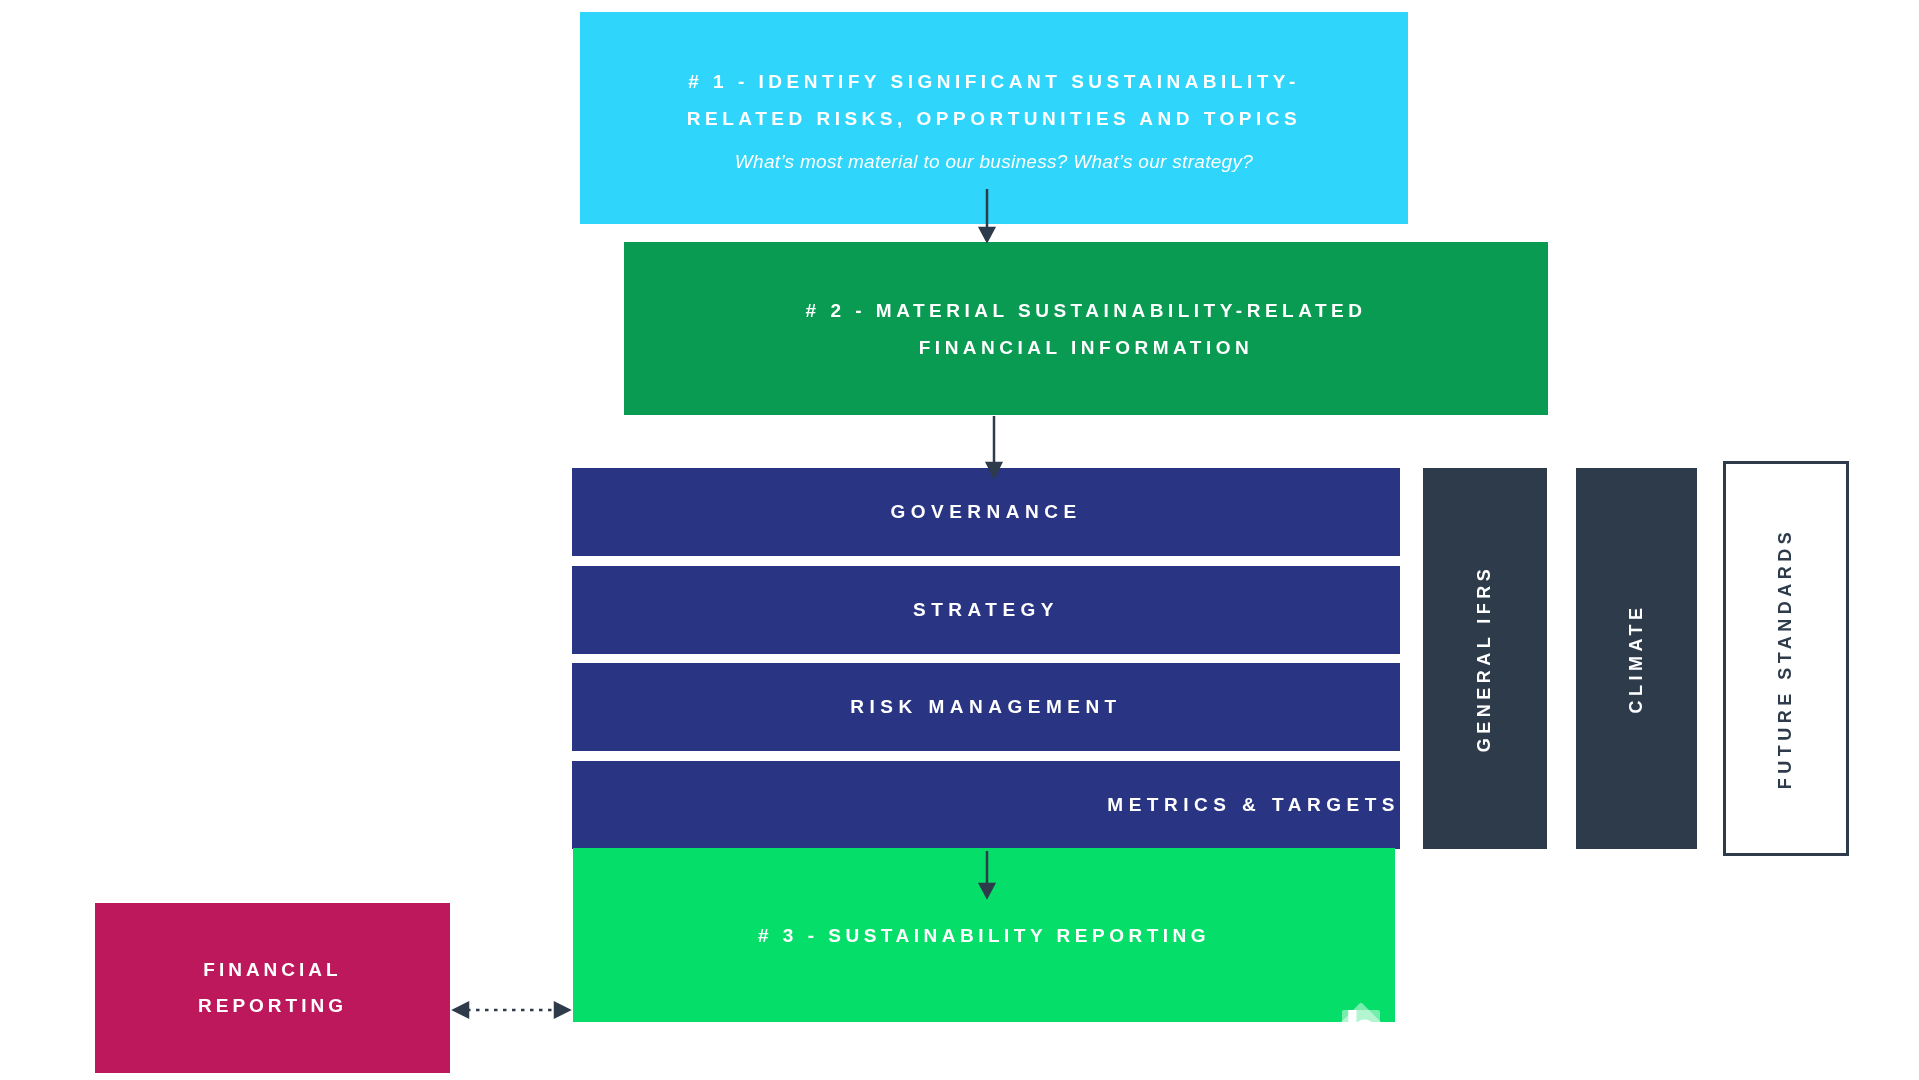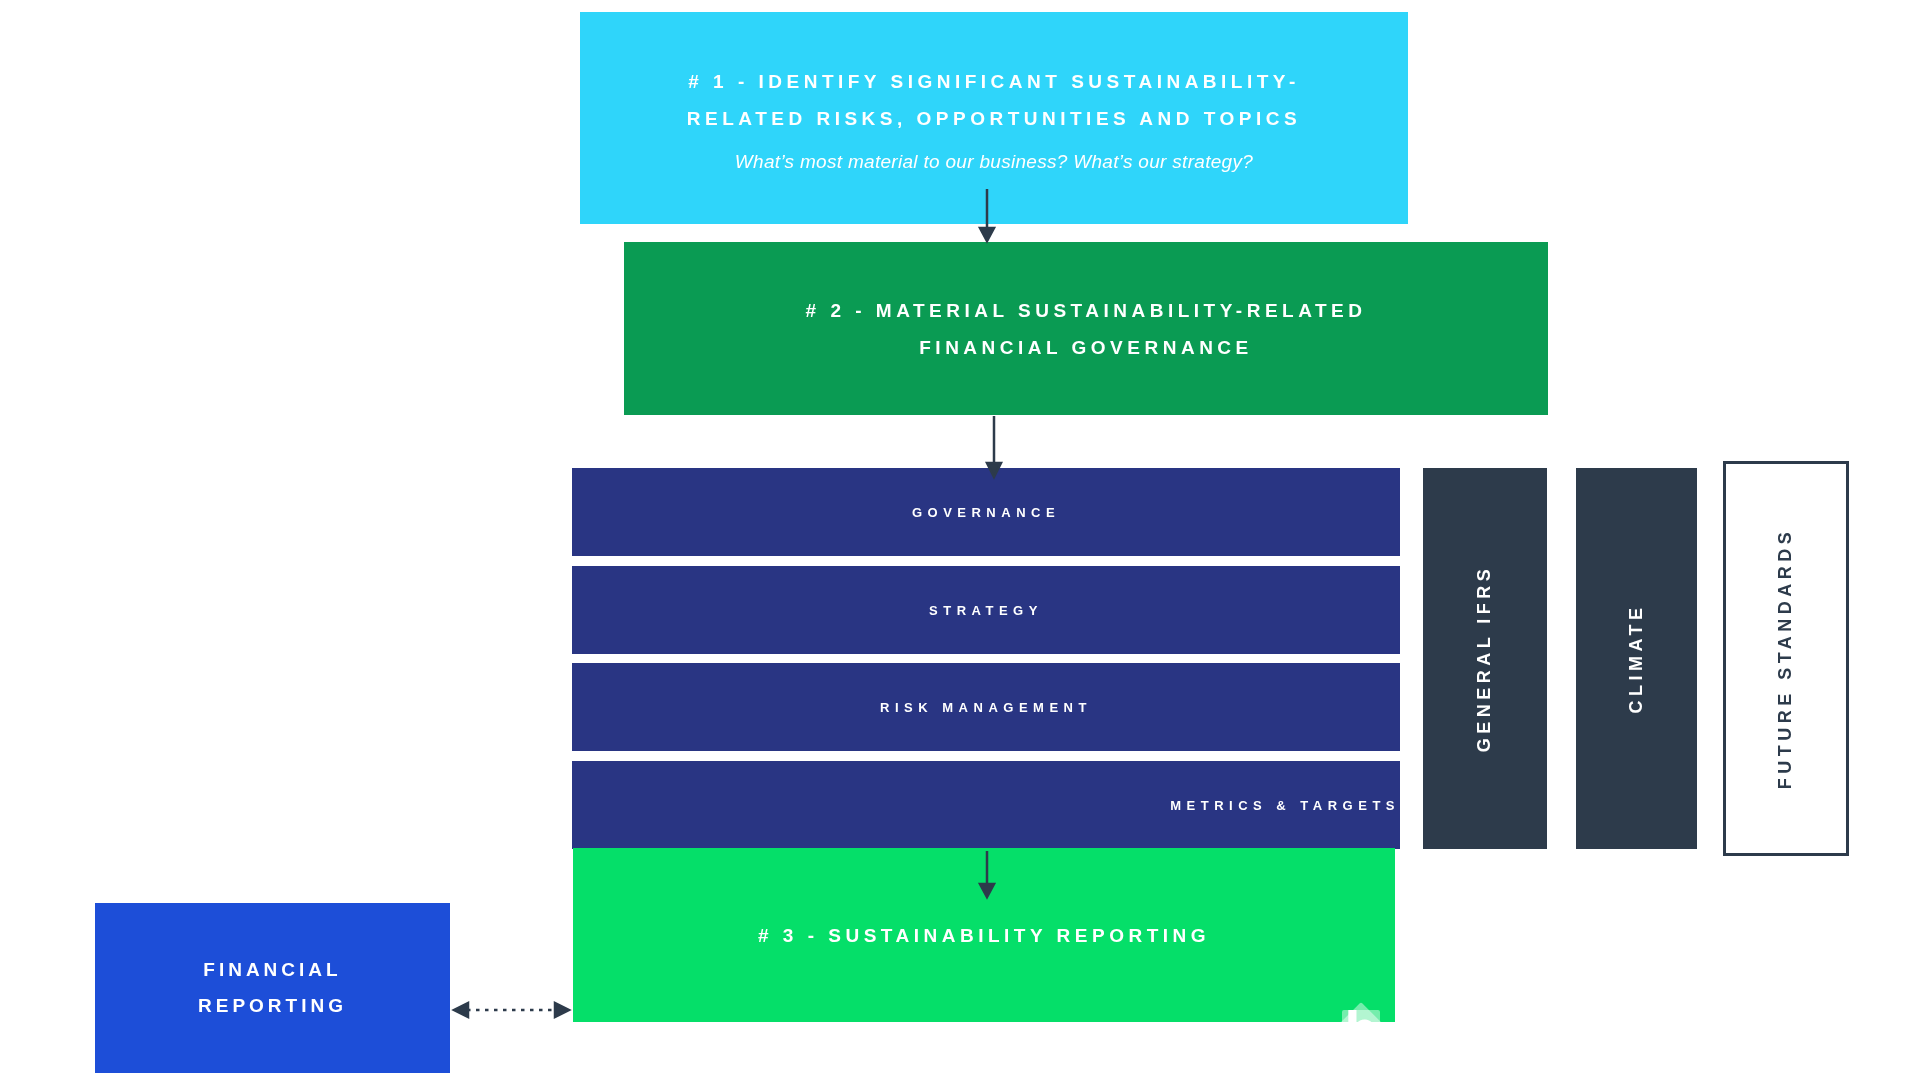--- a/index.html
+++ b/index.html
@@ -20,40 +20,40 @@
     font-size:19px; letter-spacing:0.3px; margin-top:14px;
   }
   .step1 { left:580px; top:12px;  width:828px; height:212px; background:#2fd5fa; }
   .step2 { left:580px; top:242px; width:924px; height:173px; background:#0a9b53;margin-left:44px; }
   .step3 { left:573px; top:848px; width:822px; height:174px; background:#05df69; }
   .pillar {
     position:absolute; left:572px; width:828px; height:88px; background:#293583;
     display:flex; align-items:center; justify-content:center;
   }
   .pillar-label {
-    color:#ffffff; font-weight:700; font-size:13px; letter-spacing:5.5px;
+    color:#ffffff; font-weight:700; font-size:19px; letter-spacing:5.5px;
   }
   .p1 { top:468px; } .p2 { top:566px; } .p3 { top:663px; } .p4 { top:761px;justify-content:flex-end; }
   .standard {
     position:absolute; display:flex; align-items:center; justify-content:center;
     background:#2d3b4b;
   }
   .s1 { left:1423px; top:468px; width:124px; height:381px; }
   .s2 { left:1576px; top:468px; width:121px; height:381px; }
   .s3 {
     left:1723px; top:461px; width:120px; height:389px;
     background:#ffffff; border:3px solid #2d3b4b;
   }
   .vlabel {
     transform:rotate(-90deg); white-space:nowrap;
     color:#ffffff; font-weight:700; font-size:18px; letter-spacing:4.5px;
   }
   .s3 .vlabel { color:#2d3b4b; }
   .fin {
-    left:95px; top:903px; width:355px; height:170px; background:#1d4ed8;
+    left:95px; top:903px; width:355px; height:170px; background:#be185d;
   }
   .fin .box-title { font-size:19px; letter-spacing:4px; line-height:36px; }
   .arrows {
     position:absolute; left:0; top:0; width:1919px; height:1080px;
     pointer-events:none;
   }
   .logo {
     position:absolute; left:1332px; top:1000px; width:58px; height:58px;
   }
   .logo .ray {
@@ -74,21 +74,21 @@
 <div class="canvas">
 
   <div class="box step1">
     <div class="box-title"># 1 - IDENTIFY SIGNIFICANT SUSTAINABILITY-</div>
     <div class="box-title">RELATED RISKS, OPPORTUNITIES AND TOPICS</div>
     <div class="box-subtitle">What’s most material to our business? What’s our strategy?</div>
   </div>
 
   <div class="box step2">
     <div class="box-title"># 2 - MATERIAL SUSTAINABILITY-RELATED</div>
-    <div class="box-title">FINANCIAL GOVERNANCE</div>
+    <div class="box-title">FINANCIAL INFORMATION</div>
   </div>
 
   <div class="pillar p1">
     <span class="pillar-label">GOVERNANCE</span>
   </div>
   <div class="pillar p2">
     <span class="pillar-label">STRATEGY</span>
   </div>
   <div class="pillar p3">
     <span class="pillar-label">RISK MANAGEMENT</span>

